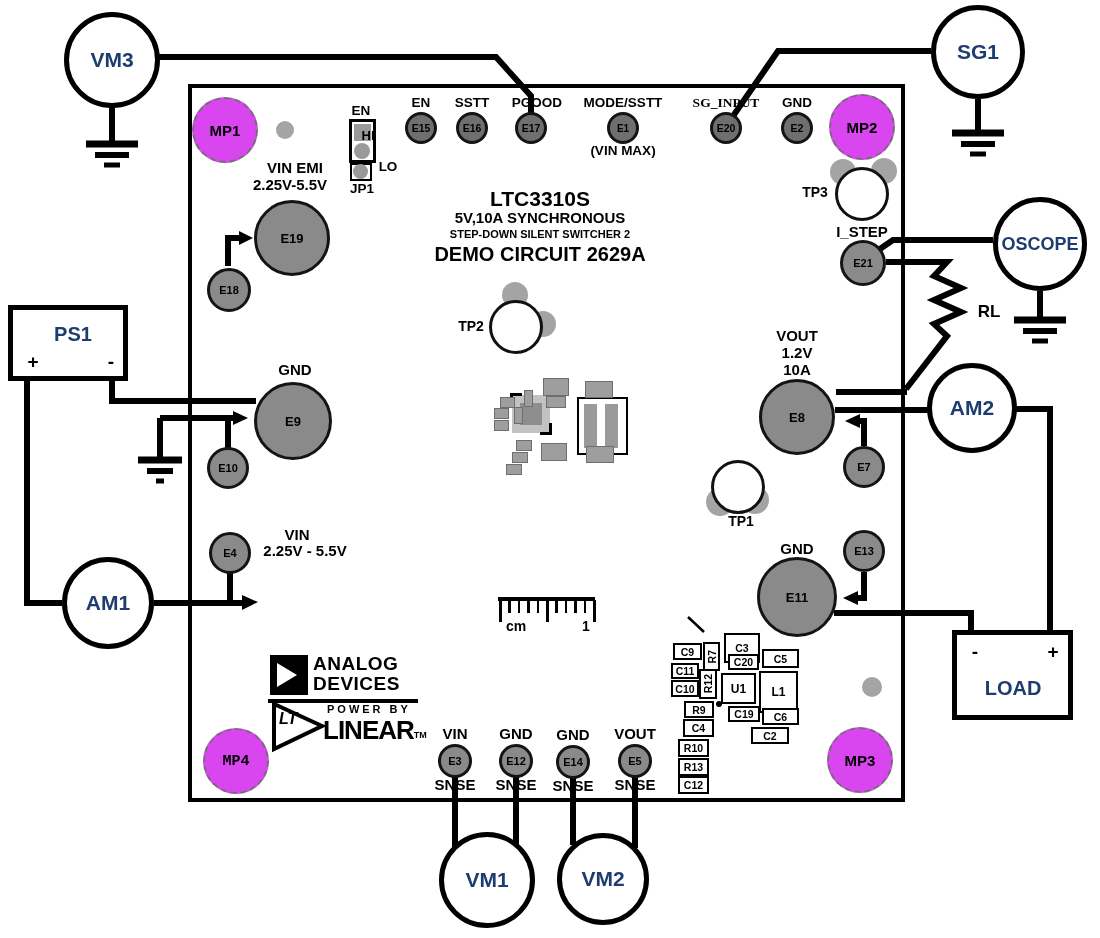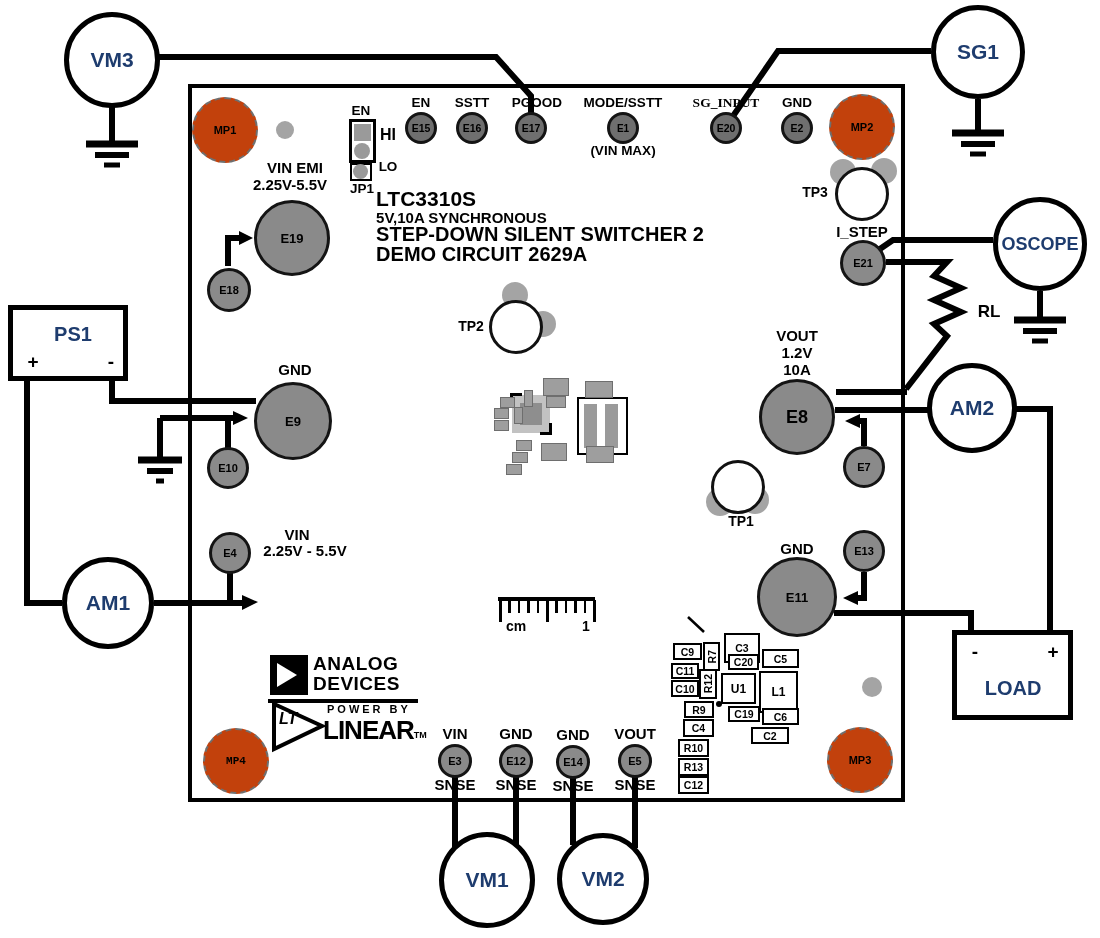--- a/index.html
+++ b/index.html
@@ -5,39 +5,39 @@
   html,body{margin:0;padding:0;background:#fff}
   #canvas{position:relative;width:1100px;height:938px;background:#fff;
           font-family:"Liberation Sans",sans-serif;overflow:hidden}
   .board{position:absolute;border:4px solid #000;background:#fff;box-sizing:border-box;z-index:1}
   svg.wires{position:absolute;left:0;top:0;z-index:2}
   .circ{position:absolute;border-radius:50%;box-sizing:border-box;display:flex;
         align-items:center;justify-content:center;z-index:3;font-weight:bold;color:#000;text-align:center}
   .inst{background:#fff;border:5px solid #000;color:#1e3c6e;font-size:21px;z-index:4}
   .pad{background:#8a8a8a;border:3px solid #141414}
   .pad.dark{background:#6f6f6f}
-  .mp{background:#c2410c;border:2px dashed #6f6f6f;font-size:11px}
+  .mp{background:#d946ef;border:2px dashed #6f6f6f;font-size:15px}
   .tp{background:#fff;border:3px solid #111;z-index:3}
   .blob{position:absolute;border-radius:50%;background:#a4a4a4;z-index:2}
   .lbl{position:absolute;transform:translate(-50%,-50%);font-weight:bold;color:#000;
        white-space:nowrap;z-index:4;line-height:1}
   .navy{color:#1e3c6e}
   .comp{position:absolute;background:#fff;border:2.5px solid #000;box-sizing:border-box;
         display:flex;align-items:center;justify-content:center;font-weight:bold;
         font-size:10.5px;z-index:3;color:#000}
   .comp.vert span{writing-mode:vertical-rl;transform:rotate(180deg)}
   .passive{position:absolute;background:#9e9e9e;border:1px solid #6e6e6e;z-index:3}
   .box{position:absolute;background:#fff;border:5px solid #000;box-sizing:border-box;z-index:3}
   .tick{position:absolute;background:#000;width:2.5px;z-index:3}
   .bar{position:absolute;background:#000;z-index:3}
   .title-block{position:absolute;left:540px;top:188px;transform:translateX(-50%);
-               text-align:left;font-weight:bold;color:#000;z-index:3;white-space:nowrap}
+               text-align:center;font-weight:bold;color:#000;z-index:3;white-space:nowrap}
   .t1{font-size:21px;line-height:22px}
   .t2{font-size:15px;line-height:16px}
-  .t3{font-size:20px;line-height:17px}
+  .t3{font-size:11px;line-height:17px}
   .t4{font-size:20px;line-height:22px}
   .adi-sq{position:absolute;left:270px;top:655px;width:38px;height:40px;background:#000;z-index:3}
   .adi-tri{position:absolute;left:7px;top:8px;width:0;height:0;
            border-top:12px solid transparent;border-bottom:12px solid transparent;border-left:20px solid #fff}
   .adi-txt{position:absolute;left:313px;top:654px;font-weight:bold;font-size:19px;
            line-height:20px;letter-spacing:.5px;color:#000;z-index:3}
   .divider{position:absolute;left:268px;top:699px;width:150px;height:3.5px;background:#000;z-index:3}
   .powerby{position:absolute;left:327px;top:703px;font-weight:bold;font-size:11px;
            letter-spacing:3px;color:#000;z-index:3}
   .linear{position:absolute;left:323px;top:715px;font-weight:bold;font-size:26px;
@@ -139,21 +139,21 @@
   <div class="lbl" style="left:797px;top:548px;font-size:15px">GND</div>
   <div class="lbl" style="left:862px;top:231px;font-size:15px">I_STEP</div>
   <div class="lbl" style="left:989px;top:311px;font-size:17px">RL</div>
 
   <div class="jp-box"></div>
   <div class="jp-sq"></div>
   <div class="jp-c1"></div>
   <div class="jp-box2"></div>
   <div class="jp-c2"></div>
   <div class="lbl" style="left:361px;top:111px;font-size:13.5px">EN</div>
-  <div class="lbl" style="left:388px;top:135px;font-size:16px">HI</div>
+  <div class="lbl" style="left:368px;top:135px;font-size:13px">HI</div>
   <div class="lbl" style="left:388px;top:167px;font-size:13.5px">LO</div>
   <div class="lbl" style="left:362px;top:189px;font-size:13.5px">JP1</div>
 
   <div class="bar" style="left:498px;top:597px;width:97px;height:4px"></div>
   <div id="ruler-ticks"></div>
   <div class="lbl" style="left:516px;top:626px;font-size:14px">cm</div>
   <div class="lbl" style="left:586px;top:626px;font-size:14px">1</div>
 
   <div class="box" style="left:8px;top:305px;width:120px;height:76px">
     <div class="lbl navy" style="left:60px;top:24px;font-size:20px">PS1</div>
@@ -239,21 +239,21 @@
     <div class="circ pad dark" style="left: 781px; top: 112px; width: 32px; height: 32px; font-size: 10.5px;">
       <span>E2</span>
     </div>
     <div class="lbl" style="left: 797px; top: 103px; font-size: 13.5px;"><span>GND</span></div>
     <div class="circ pad" style="left: 254px; top: 200px; width: 76px; height: 76px; font-size: 13px;">
       <span>E19</span>
     </div>
     <div class="circ pad" style="left: 254px; top: 382px; width: 78px; height: 78px; font-size: 13px;">
       <span>E9</span>
     </div>
-    <div class="circ pad" style="left: 759px; top: 379px; width: 76px; height: 76px; font-size: 18px;">
+    <div class="circ pad" style="left: 759px; top: 379px; width: 76px; height: 76px; font-size: 13px;">
       <span>E8</span>
     </div>
     <div class="circ pad" style="left: 757px; top: 557px; width: 80px; height: 80px; font-size: 13px;">
       <span>E11</span>
     </div>
     <div class="circ pad" style="left: 207px; top: 268px; width: 44px; height: 44px; font-size: 11px;">
       <span>E18</span>
     </div>
     <div class="circ pad" style="left: 207px; top: 447px; width: 42px; height: 42px; font-size: 11px;">
       <span>E10</span>

